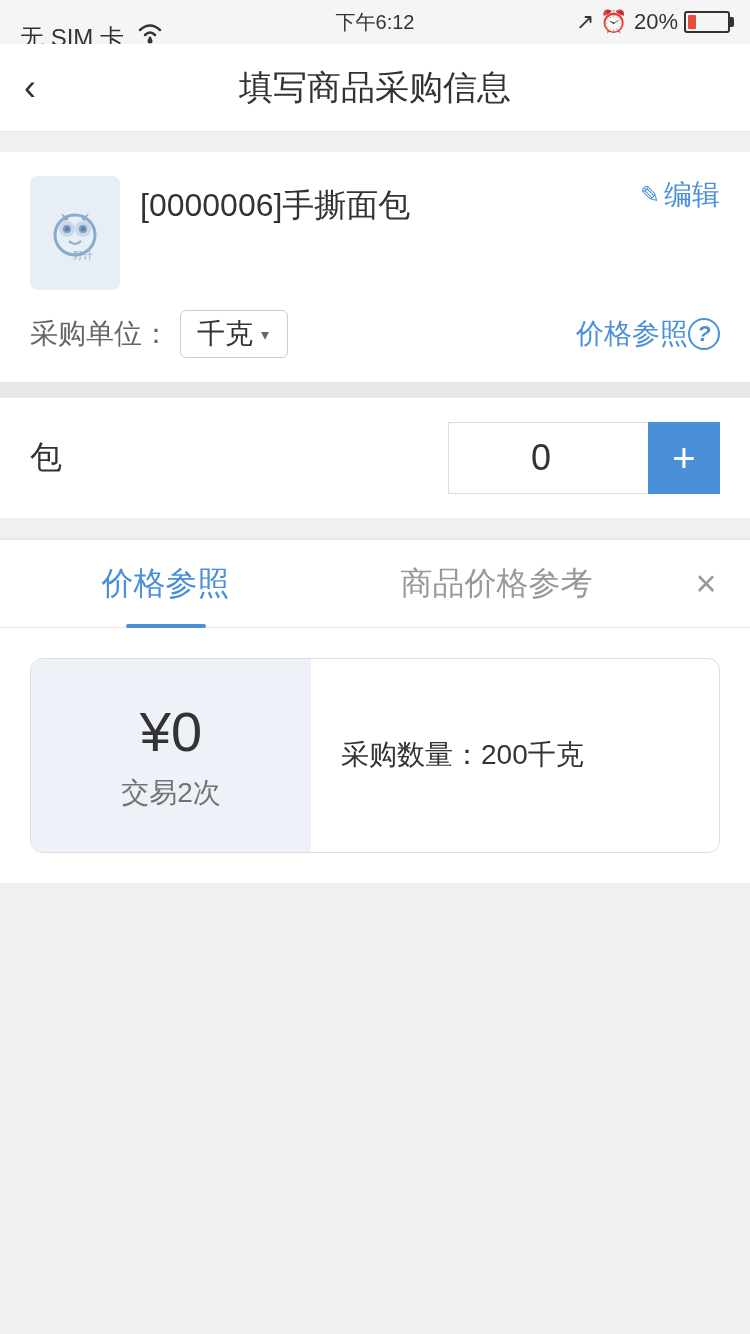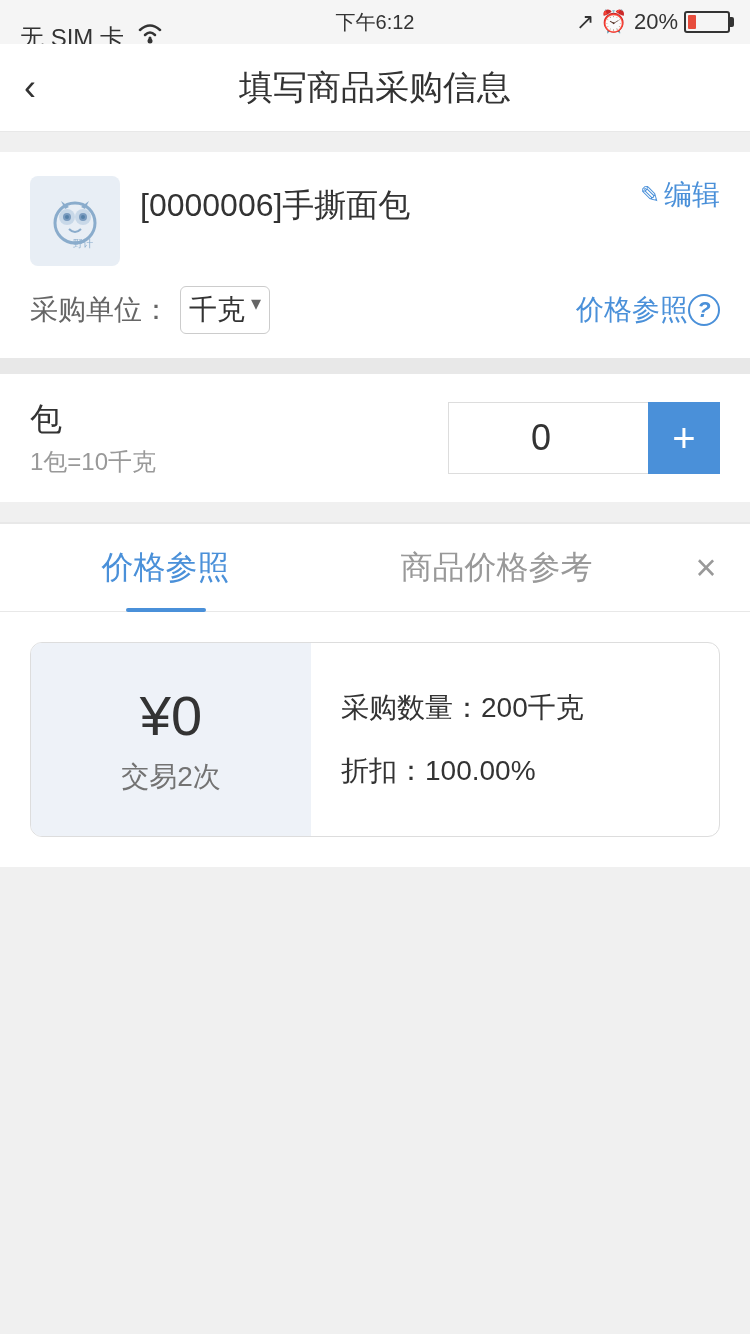--- a/index.html
+++ b/index.html
@@ -108,21 +108,21 @@
       justify-content: space-between;
       margin-bottom: 20px;
     }
     .product-left {
       display: flex;
       align-items: flex-start;
       gap: 20px;
     }
     .product-thumb {
       width: 90px;
-      height: 90px;
+      height: 114px;
       background: #e8eef5;
       border-radius: 8px;
       display: flex;
       align-items: center;
       justify-content: center;
       flex-shrink: 0;
     }
     .product-thumb-icon {
       width: 60px;
       height: 60px;
@@ -157,25 +157,26 @@
       margin-top: 10px;
     }
     .unit-label {
       font-size: 28px;
       color: #666;
       margin-right: 10px;
     }
     .unit-select {
       border: 1px solid #ccc;
       border-radius: 6px;
-      padding: 4px 8px;
-      font-size: 28px;
-      color: #333;
-      background: #fff;
-      display: flex;
+      padding: 4px 16px;
+      font-size: 28px;
+      color: #333;
+      background: #fff;
+      display: flex;
+      align-items: center;
       gap: 6px;
       cursor: pointer;
     }
     .unit-select-text {
       font-size: 28px;
     }
     .chevron-down {
       font-size: 20px;
       color: #666;
     }
@@ -415,42 +416,41 @@
         <div class="product-name">[0000006]手撕面包</div>
       </div>
     </div>
     <div class="edit-btn">
       <span class="edit-icon-small">✎</span>
       <span>编辑</span>
     </div>
   </div>
 
   <div class="product-unit-row">
-    <div style="display:flex;align-items:center;">
+    <div style="display:flex;align-items:center;font-family:Liberation Mono, monospace;">
       <span class="unit-label">采购单位：</span>
       <div class="unit-select">
         <span class="unit-select-text">千克</span>
         <span class="chevron-down">▾</span>
       </div>
     </div>
     <div class="price-ref">
       <span>价格参照</span>
       <div class="price-ref-icon">
         <span>?</span>
       </div>
     </div>
   </div>
 </div>
 
 <div class="section-divider"></div>
 
 <div class="quantity-row">
   <div class="quantity-label-wrap">
     <span class="quantity-unit">包</span>
-    <span class="quantity-conversion">1包=10千克</span>
   </div>
   <div class="quantity-input-wrap">
     <input class="quantity-input" type="number" value="0" style="">
     <div class="quantity-plus">
       <span>+</span>
     </div>
   </div>
 </div>
 
 <div class="bottom-panel">
@@ -471,21 +471,18 @@
   <div class="price-info-area">
     <div class="price-info-card">
       <div class="price-left-col">
         <div class="price-amount">¥0</div>
         <div class="price-transactions">交易2次</div>
       </div>
       <div class="price-right-col">
         <div class="price-detail-row">
           <span>采购数量：</span><span>200千克</span>
         </div>
-        <div class="price-detail-row">
-          <span>折扣：</span><span>100.00%</span>
-        </div>
       </div>
     </div>
   </div>
 </div>
 
 <div class="main-bg"></div>
 
 </body></html>

